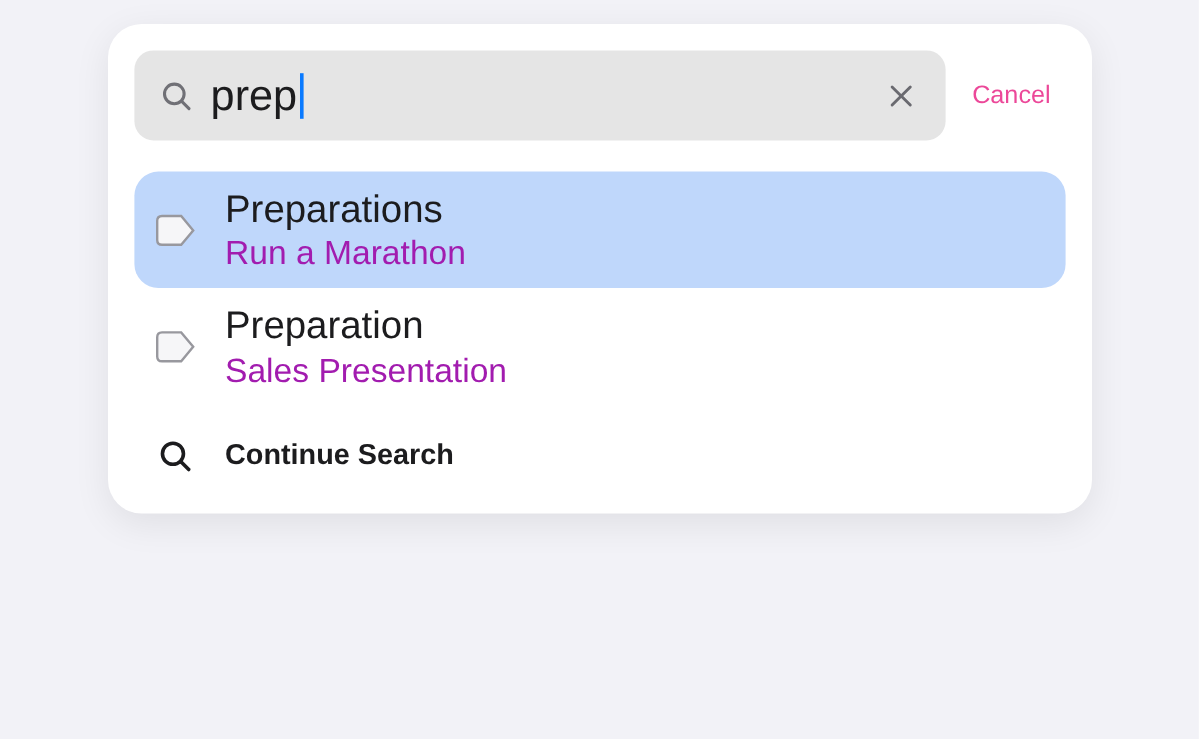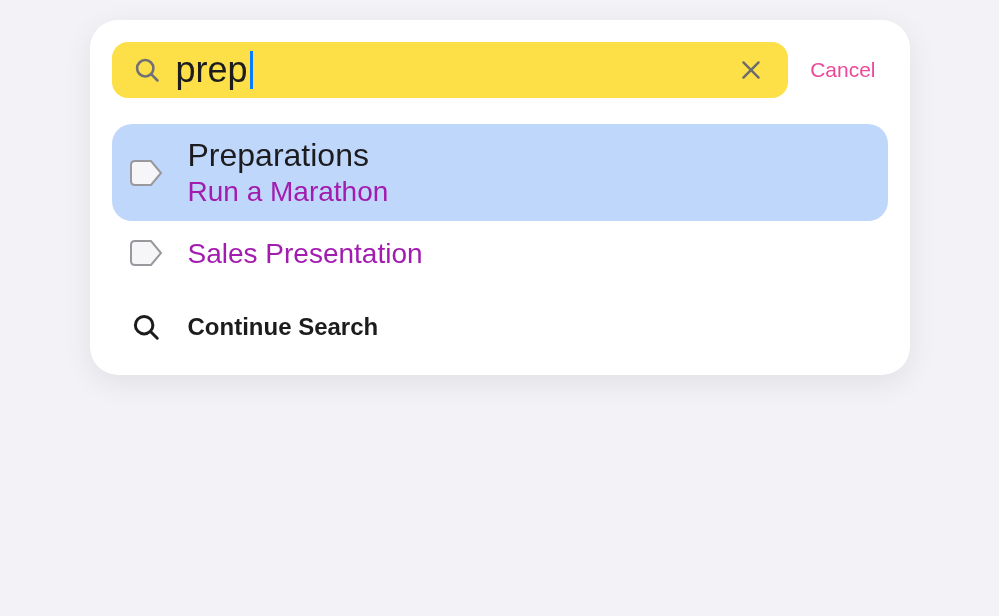--- a/index.html
+++ b/index.html
@@ -27,24 +27,24 @@
     .search-row {
       display: flex;
       align-items: center;
       gap: 22px;
       margin-bottom: 26px;
     }
     .search-field {
       flex: 1;
       display: flex;
       align-items: center;
-      background: #fde047;
+      background: #e5e5e5;
       border-radius: 16px;
       padding: 12px 20px;
-      height: 56px;
+      height: 75px;
     }
     .search-field .icon {
       width: 30px;
       height: 30px;
       display: flex;
       align-items: center;
       justify-content: center;
       margin-right: 14px;
       color: #707076;
     }
@@ -172,20 +172,21 @@
       </div>
     </div>
 
     <div class="result-row">
       <span class="row-icon">
         <svg width="34" height="28" viewBox="0 0 34 28" fill="#f6f6f8" stroke="#98989e" stroke-width="2">
           <path d="M2 6 Q2 2 6 2 L22 2 L32 14 L22 26 L6 26 Q2 26 2 22 Z"></path>
         </svg>
       </span>
       <div class="row-text">
+        <div class="row-title">Preparation</div>
         <div class="row-sub">Sales Presentation</div>
       </div>
     </div>
 
 
     <div class="continue-row">
       <span class="row-icon">
         <svg width="30" height="30" viewBox="0 0 24 24" fill="none" stroke="currentColor" stroke-width="2.4" stroke-linecap="round">
           <circle cx="10.5" cy="10.5" r="7"></circle>
           <line x1="16" y1="16" x2="21" y2="21"></line>

